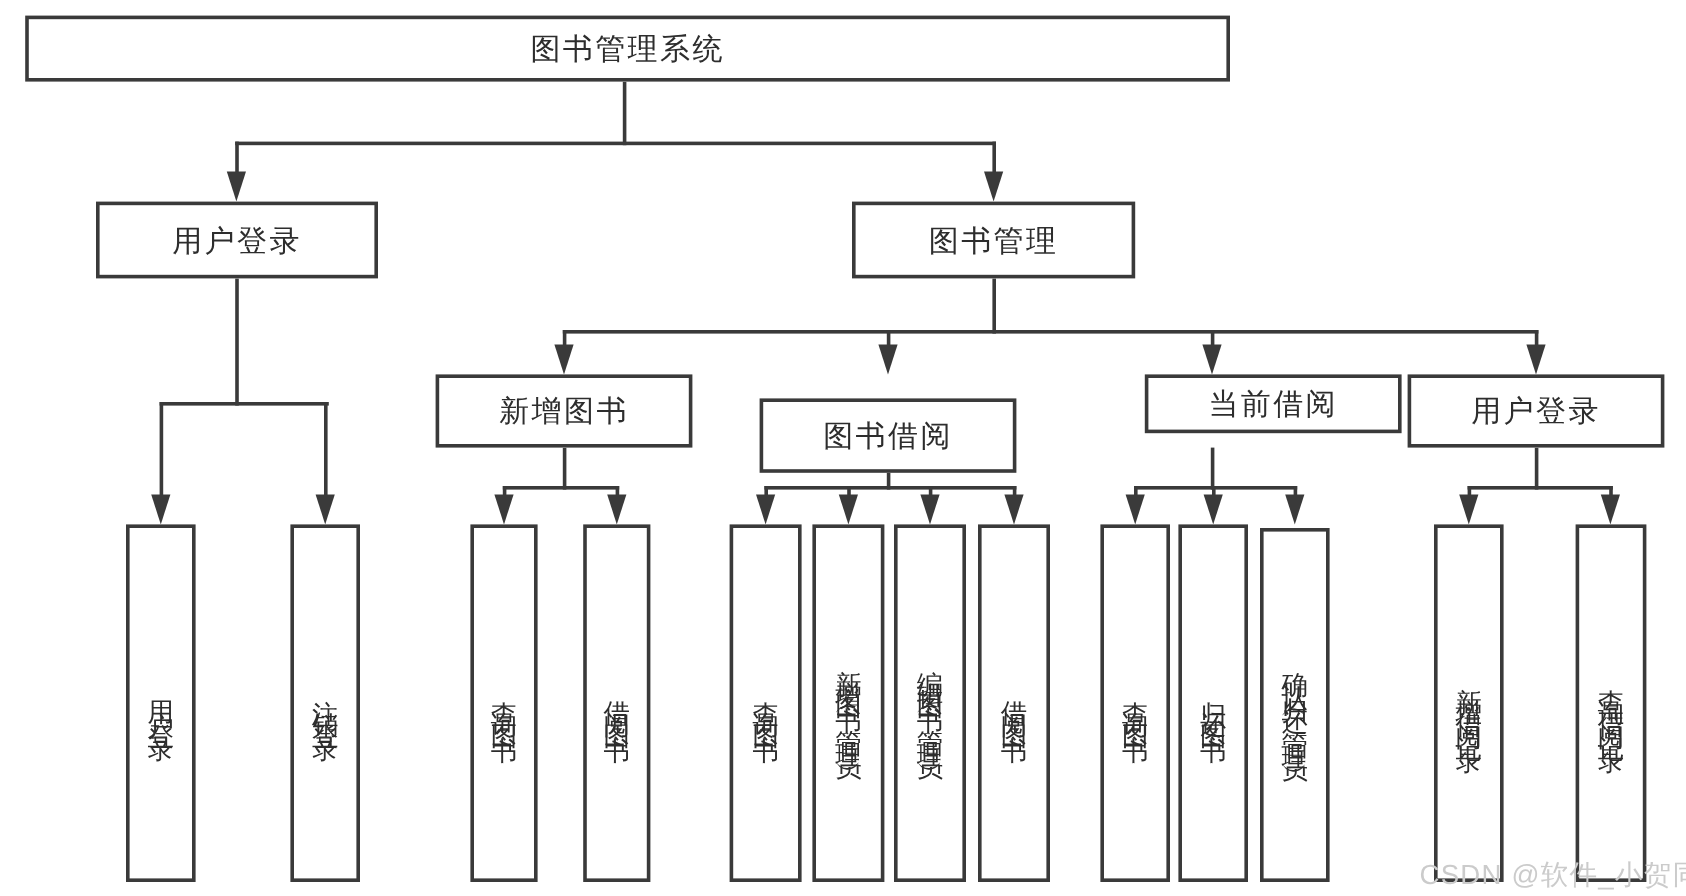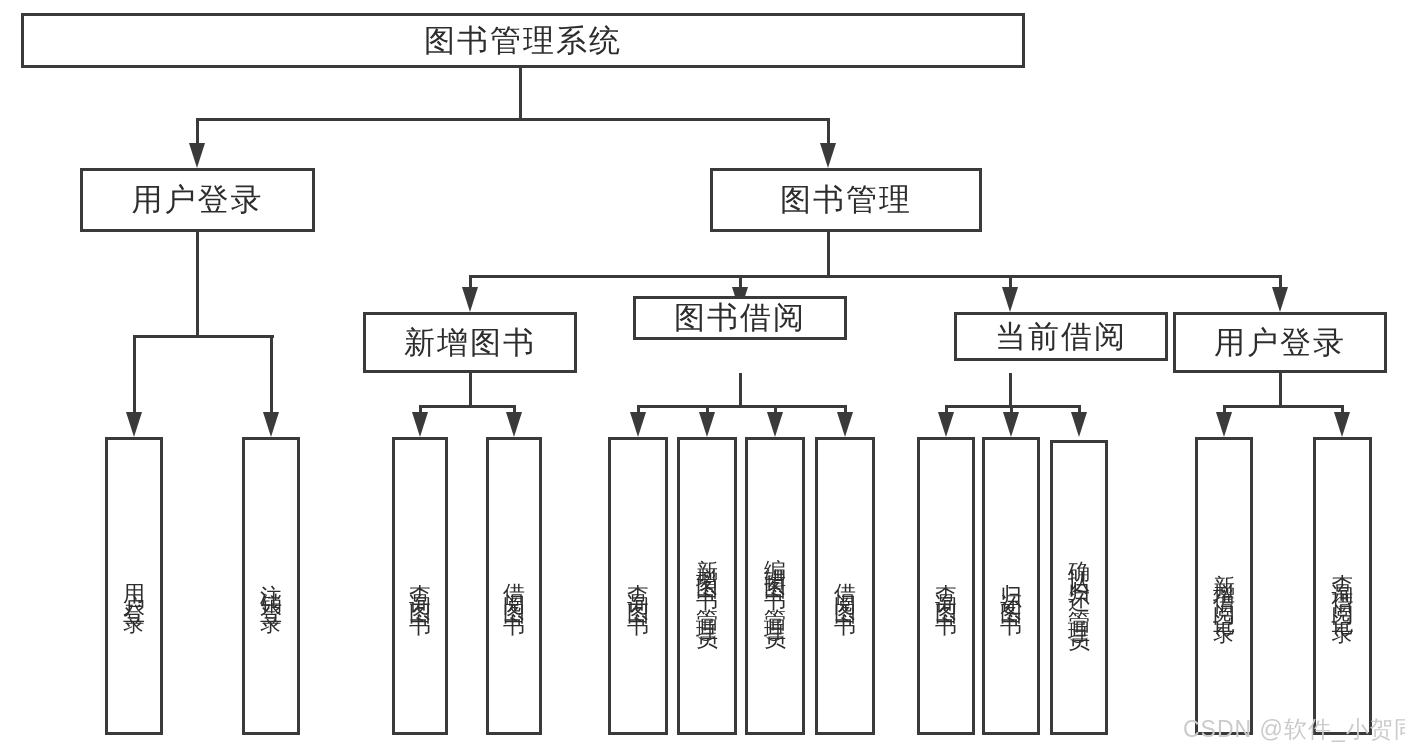--- a/index.html
+++ b/index.html
@@ -5,21 +5,21 @@
   html,body{margin:0;padding:0;background:#ffffff;}
   .canvas{
     position:relative;width:1405px;height:747px;background:var(--bg,#ffffff);
     font-family:"Liberation Sans","DejaVu Sans",sans-serif;overflow:hidden;
   }
   .box{
     position:absolute;box-sizing:border-box;border:3px solid var(--line,#3a3a3a);
     background:#ffffff;color:var(--text,#2d2d2d);
     display:flex;align-items:center;justify-content:center;overflow:hidden;
   }
-  .box.h{font-size:31px;letter-spacing:2px;white-space:nowrap;}
+  .box.h{font-size:25px;letter-spacing:2px;white-space:nowrap;}
   .box.v{
     writing-mode:vertical-rl;text-orientation:mixed;
     font-size:22px;letter-spacing:10px;line-height:50px;
   }
   .line{position:absolute;background:var(--line,#3a3a3a);}
   .arrow{
     position:absolute;width:0;height:0;
     border-left:8px solid transparent;border-right:8px solid transparent;
     border-top:25px solid var(--line,#3a3a3a);
   }
@@ -84,24 +84,24 @@
       <div class="arrow" style="left: 938px; top: 412px;"></div>
       <div class="arrow" style="left: 1003px; top: 412px;"></div>
       <div class="arrow" style="left: 1071px; top: 412px;"></div>
       <div class="arrow" style="left: 1216px; top: 412px;"></div>
       <div class="arrow" style="left: 1334px; top: 412px;"></div>
     </div>
 
   <div class="box h" style="left:21px;top:13px;width:1004px;height:55px">图书管理系统</div>
 
   <div class="box h" style="left:80px;top:168px;width:235px;height:64px">用户登录</div>
-  <div class="box h" style="left:710px;top:168px;width:272px;height:64px">图书管理</div>
+  <div class="box h" style="left:710px;top:168px;width:236px;height:64px">图书管理</div>
 
   <div class="box h" style="left:363px;top:312px;width:214px;height:61px">新增图书</div>
-  <div class="box h" style="left:633px;top:296px;width:214px;height:44px">图书借阅</div>
+  <div class="box h" style="left:633px;top:332px;width:214px;height:62px">图书借阅</div>
   <div class="box h" style="left:954px;top:312px;width:214px;height:49px">当前借阅</div>
   <div class="box h" style="left:1173px;top:312px;width:214px;height:61px">用户登录</div>
 
   <div class="box v" style="left:105px;top:437px;width:58px;height:298px">用户登录</div>
   <div class="box v" style="left:242px;top:437px;width:58px;height:298px">注销登录</div>
 
   <div class="box v" style="left:392px;top:437px;width:56px;height:298px">查询图书</div>
   <div class="box v" style="left:486px;top:437px;width:56px;height:298px">借阅图书</div>
 
   <div class="box v" style="left:608px;top:437px;width:60px;height:298px">查询图书</div>

